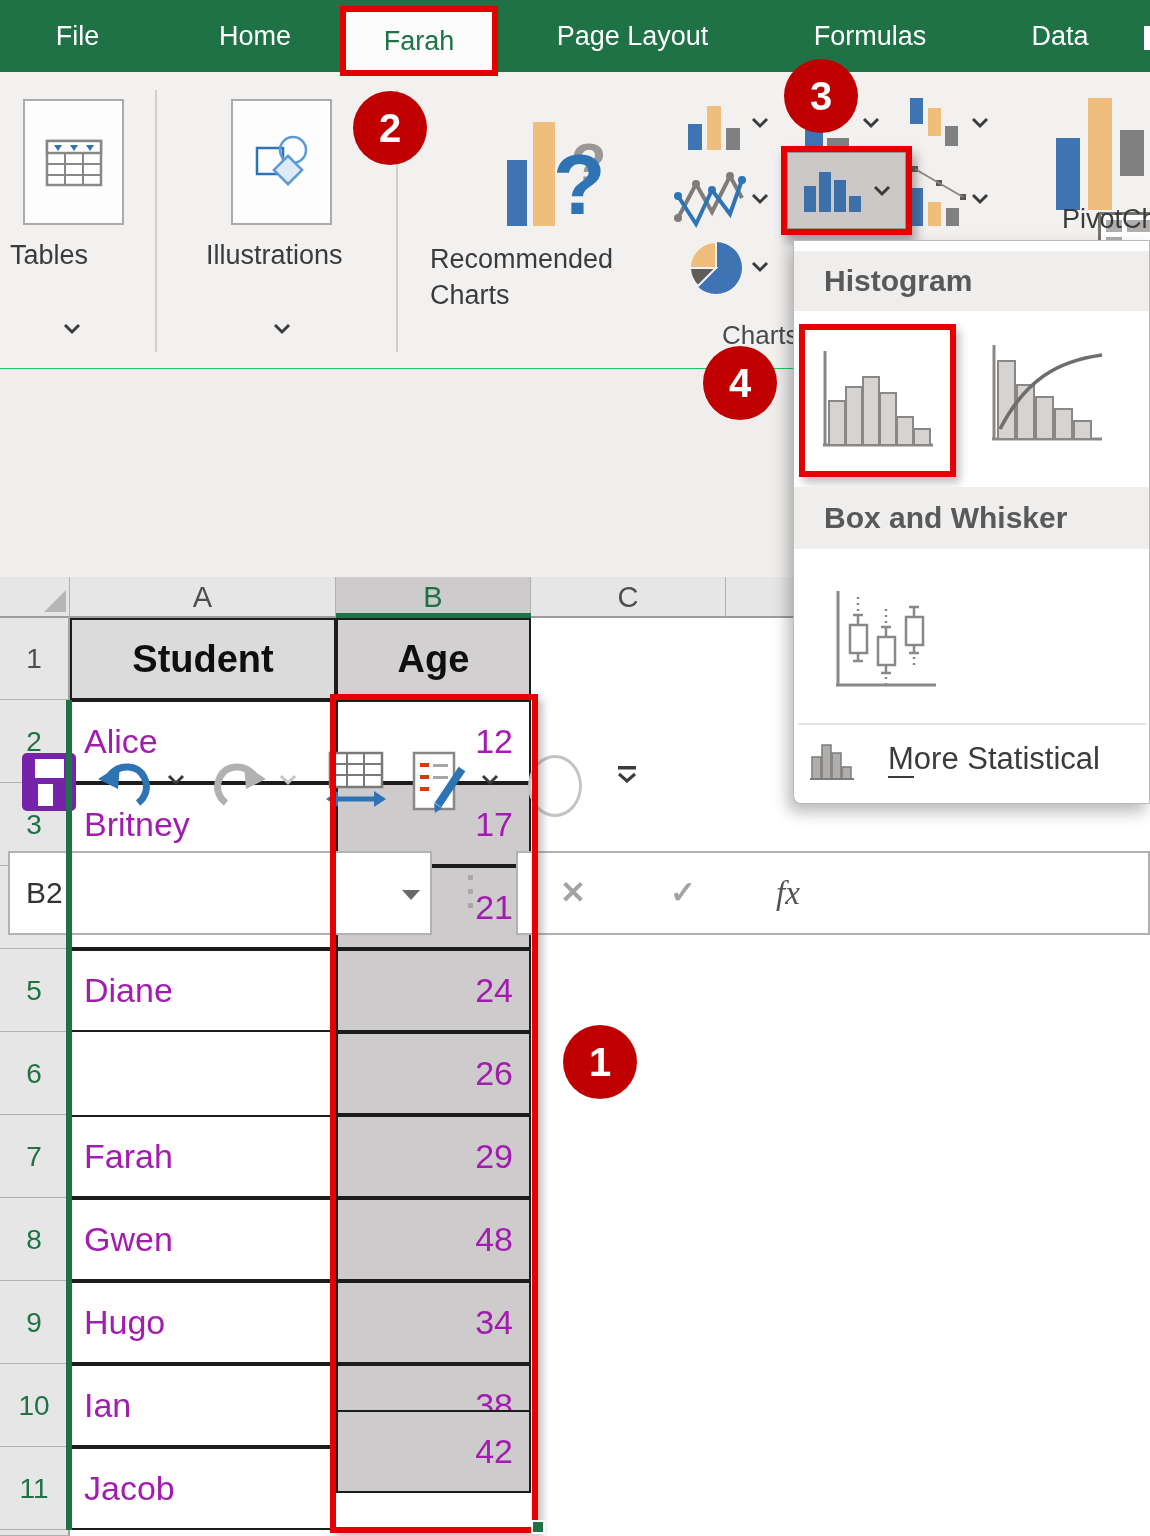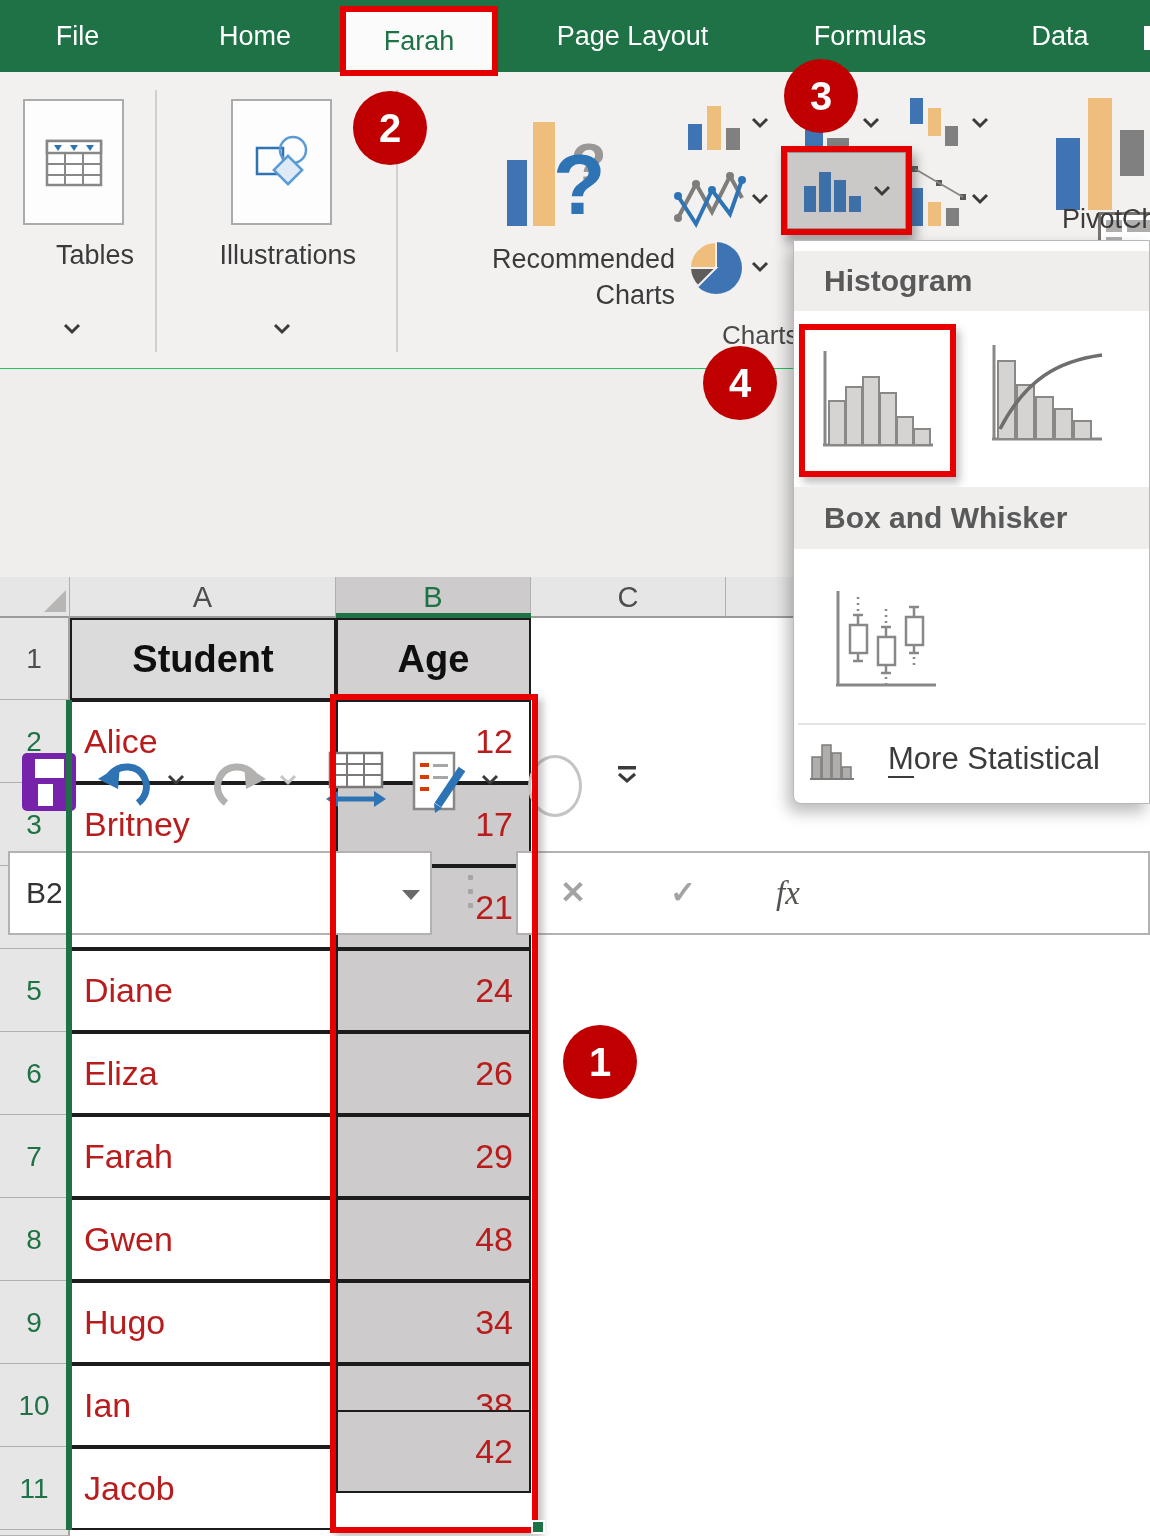--- a/index.html
+++ b/index.html
@@ -16,21 +16,21 @@
   .insert-box span{display:block;width:100%;height:100%;line-height:58px;
        text-align:center;color:#1E7245;font-size:27px;}
   .tab-sliver{position:absolute;left:1144px;top:26px;width:6px;height:24px;background:#fff;}
 
   
   .ribbon{left:0;top:72px;width:1150px;height:296px;background:#F3F1F0;
           border-bottom:1px solid #D8D6D4;z-index:1;}
   .vsep{position:absolute;top:18px;width:2px;height:262px;background:#D2D0CE;}
   .bigbtn-box{position:absolute;width:97px;height:122px;background:#FDFDFD;
           border:2px solid #ABABAB;display:flex;align-items:center;justify-content:center;}
-  .biglabel{position:absolute;font-size:27px;color:#3B3B3B;text-align:right;}
+  .biglabel{position:absolute;font-size:27px;color:#3B3B3B;text-align:left;}
   .chev{position:absolute;width:20px;height:13px;}
   .grp-label{position:absolute;font-size:26px;color:#4A4A4A;}
 
   
   .hist-btn-red{position:absolute;left:781px;top:146px;width:119px;height:77px;
       border:6px solid #E50000;z-index:10;box-shadow:4px 8px 10px rgba(60,60,60,.45);}
   .hist-btn{width:100%;height:100%;background:#CBC9C7;border:1px solid #96948F;
       box-sizing:border-box;display:flex;align-items:center;justify-content:center;gap:8px;}
 
   
@@ -59,21 +59,21 @@
   
   .colhdr{position:absolute;top:576px;height:42px;background:#E7E6E6;
         border-bottom:2px solid #9E9C9A;border-right:1px solid #B2B0AE;box-sizing:border-box;
         text-align:center;line-height:42px;font-size:29px;color:#4E4E4E;}
   .corner-tri{position:absolute;left:44px;top:590px;width:0;height:0;
         border-left:22px solid transparent;border-bottom:22px solid #B8B6B4;}
   .rowhdr{position:absolute;left:0;width:70px;background:#E7E6E6;
         border-bottom:1px solid #B2B0AE;border-right:2px solid #A5A3A1;box-sizing:border-box;
         text-align:center;font-size:28px;color:#1E7245;}
   .cell{position:absolute;box-sizing:border-box;border:2px solid #1C1C1C;
-        font-size:34px;color:#b91c1c;background:#fff;}
+        font-size:34px;color:#a21caf;background:#fff;}
   .cellA{left:70px;width:266px;padding-left:12px;display:flex;align-items:center;text-align:center;}
   .cellB{left:336px;width:195px;justify-content:flex-end;padding-right:16px;
         display:flex;align-items:center;background:#CDCBCB;}
   .hdrrow{font-weight:bold;font-size:38px;justify-content:center;padding:0;color:#0F0F0F;}
   .green-accent{position:absolute;left:66px;top:700px;width:6px;height:830px;
         background:#1E7245;z-index:15;}
   .b-underline{position:absolute;left:336px;top:613px;width:195px;height:5px;
         background:#1E7245;z-index:5;}
   .sel-red-box{position:absolute;left:330px;top:694px;width:208px;height:839px;
         border:6px solid #E80000;box-sizing:border-box;z-index:18;pointer-events:none;
@@ -367,21 +367,20 @@
   <div class="cell cellB hdrrow" style="top:618px;height:82px;background:#D2D0D0;">Age</div>
 
   <div class="cell cellA" style="top:700px;height:83px;">Alice</div>
   <div class="cell cellB" style="top:700px;height:83px;background:#fff;">12</div>
   <div class="cell cellA" style="top:783px;height:83px;">Britney</div>
   <div class="cell cellB" style="top:783px;height:83px;">17</div>
   <div class="cell cellA" style="top:866px;height:83px;">Charles</div>
   <div class="cell cellB" style="top:866px;height:83px;">21</div>
   <div class="cell cellA" style="top:949px;height:83px;">Diane</div>
   <div class="cell cellB" style="top:949px;height:83px;">24</div>
-  <div class="cell cellA" style="top:1032px;height:83px;">Eliza</div>
   <div class="cell cellB" style="top:1032px;height:83px;">26</div>
   <div class="cell cellA" style="top:1115px;height:83px;">Farah</div>
   <div class="cell cellB" style="top:1115px;height:83px;text-align:center;">29</div>
   <div class="cell cellA" style="top:1198px;height:83px;">Gwen</div>
   <div class="cell cellB" style="top:1198px;height:83px;">48</div>
   <div class="cell cellA" style="top:1281px;height:83px;">Hugo</div>
   <div class="cell cellB" style="top:1281px;height:83px;">34</div>
   <div class="cell cellA" style="top:1364px;height:83px;">Ian</div>
   <div class="cell cellB" style="top:1364px;height:83px;">38</div>
   <div class="cell cellA" style="top:1447px;height:83px;">Jacob</div>

